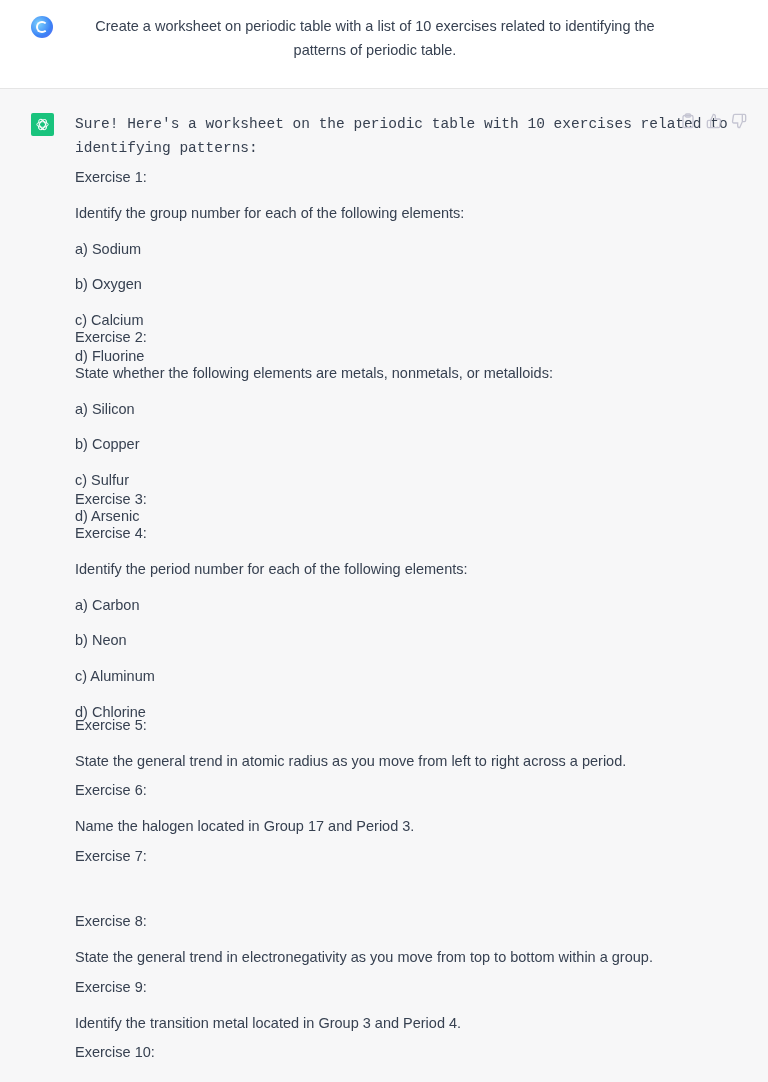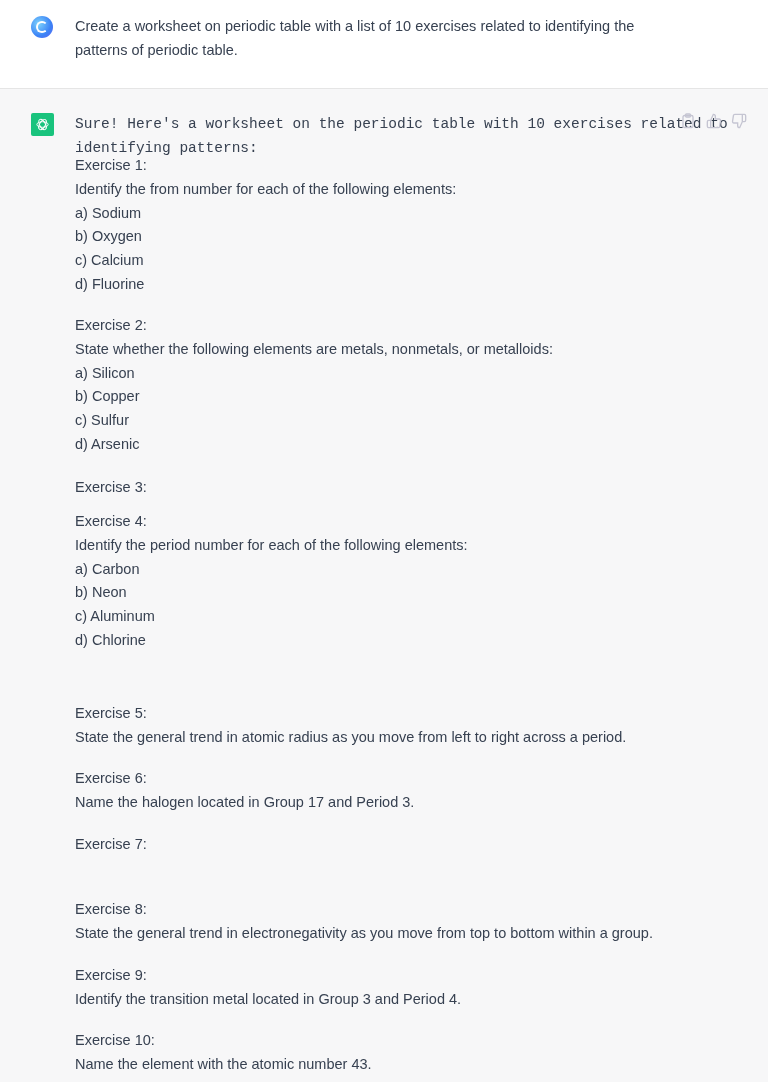--- a/index.html
+++ b/index.html
@@ -22,26 +22,26 @@
     content: ""; position: absolute; left: 5px; top: 5px; width: 12px; height: 12px;
     border: 2px solid #fff; border-radius: 50%; border-right-color: transparent;
     box-sizing: border-box;
   }
   .avatar-bot {
     position: absolute; left: 31px; top: 113px; width: 23px; height: 23px;
     background: #19c37d; border-radius: 2px;
     display: flex; align-items: center; justify-content: center;
   }
   .text { position: absolute; left: 75px; font-size: 14.5px; line-height: 24px; color: #374151; }
-  .user-text { top: 14px; width: 600px; }
+  .user-text { top: 14px; width: 600px; text-align: center; }
   .bot-intro { top: 112px; font-family: Liberation Mono, monospace; }
   .actions { position: absolute; left: 681px; top: 113px; display: flex; gap: 9px; }
   .actions span { width: 16px; height: 16px; display: inline-block; }
   .block { position: absolute; left: 75px; font-size: 14.5px; line-height: 23.8px; }
-  .block div { white-space: nowrap; }
+  .block div { white-space: nowrap; margin-top: 12px; }
 </style>
 </head>
 <body>
 
 <div class="user-msg">
   <div class="avatar-user"></div>
   <div class="text user-text">
     <div>Create a worksheet on periodic table with a list of 10 exercises related to identifying the</div>
     <div>patterns of periodic table.</div>
   </div>
@@ -73,21 +73,21 @@
   </span>
   <span>
     <svg width="16" height="16" viewBox="0 0 24 24" fill="none" stroke="#c5c5d2" stroke-width="2">
         <path d="M17 2h3a2 2 0 0 1 2 2v7a2 2 0 0 1-2 2h-3M10 15v4a3 3 0 0 0 3 3l4-9V2H5.7a2 2 0 0 0-2 1.7l-1.4 9a2 2 0 0 0 2 2.3z"></path>
       </svg>
   </span>
 </div>
 
 <div class="block" style="top:154px">
   <div>Exercise 1:</div>
-  <div>Identify the from number for each of the following elements:</div>
+  <div>Identify the group number for each of the following elements:</div>
   <div>a) Sodium</div>
   <div>b) Oxygen</div>
   <div>c) Calcium</div>
   <div>d) Fluorine</div>
 </div>
 
 <div class="block" style="top:314px">
   <div>Exercise 2:</div>
   <div>State whether the following elements are metals, nonmetals, or metalloids:</div>
   <div>a) Silicon</div>

